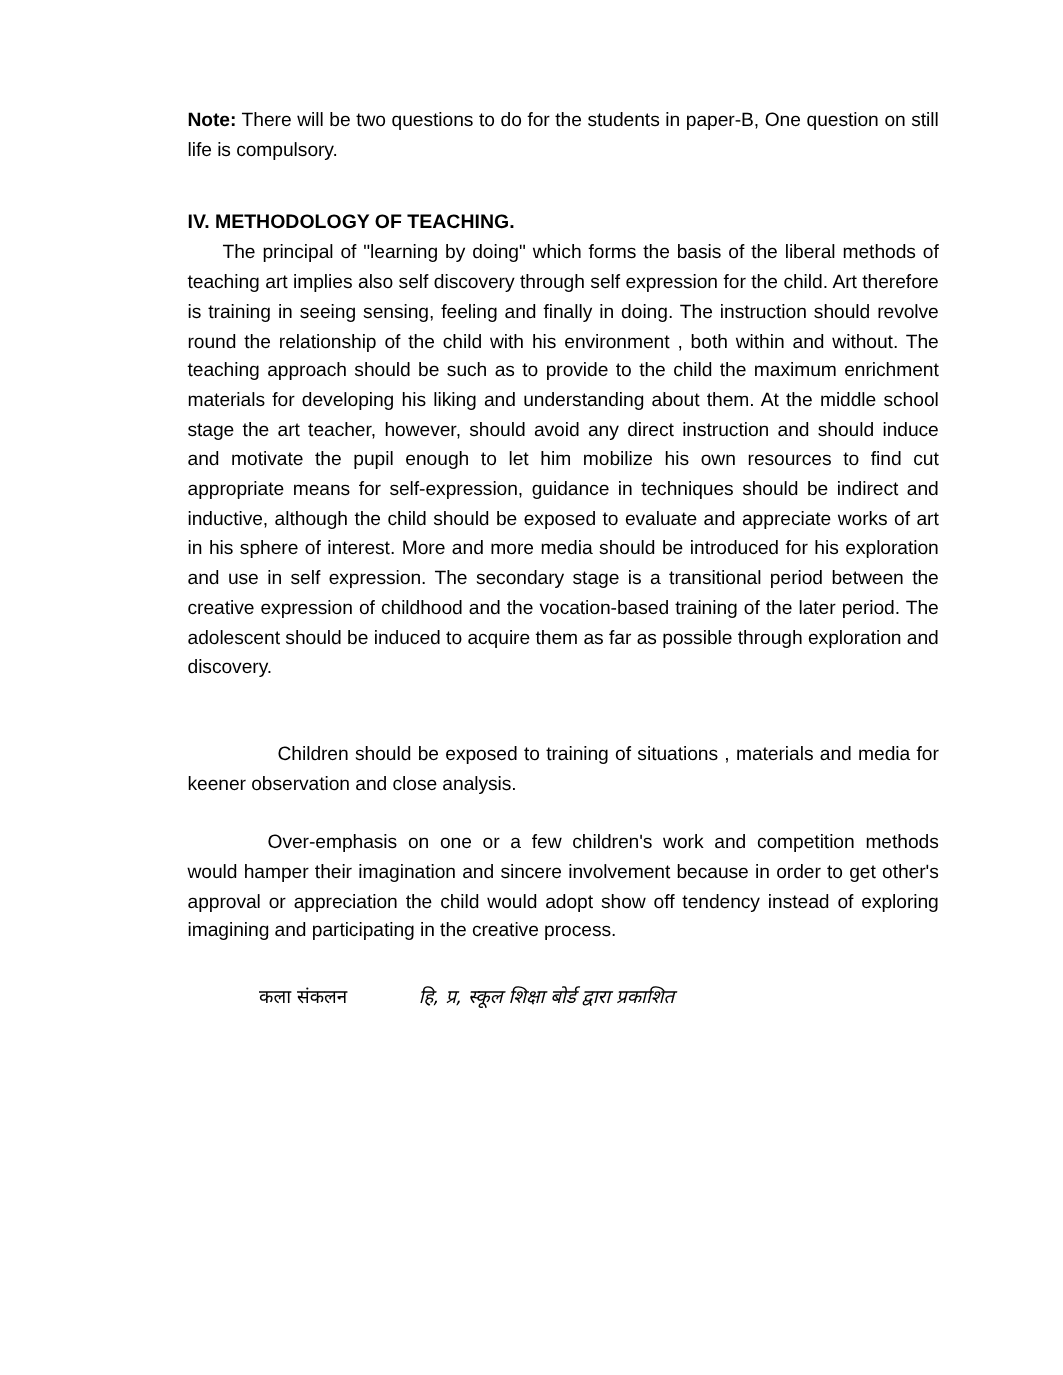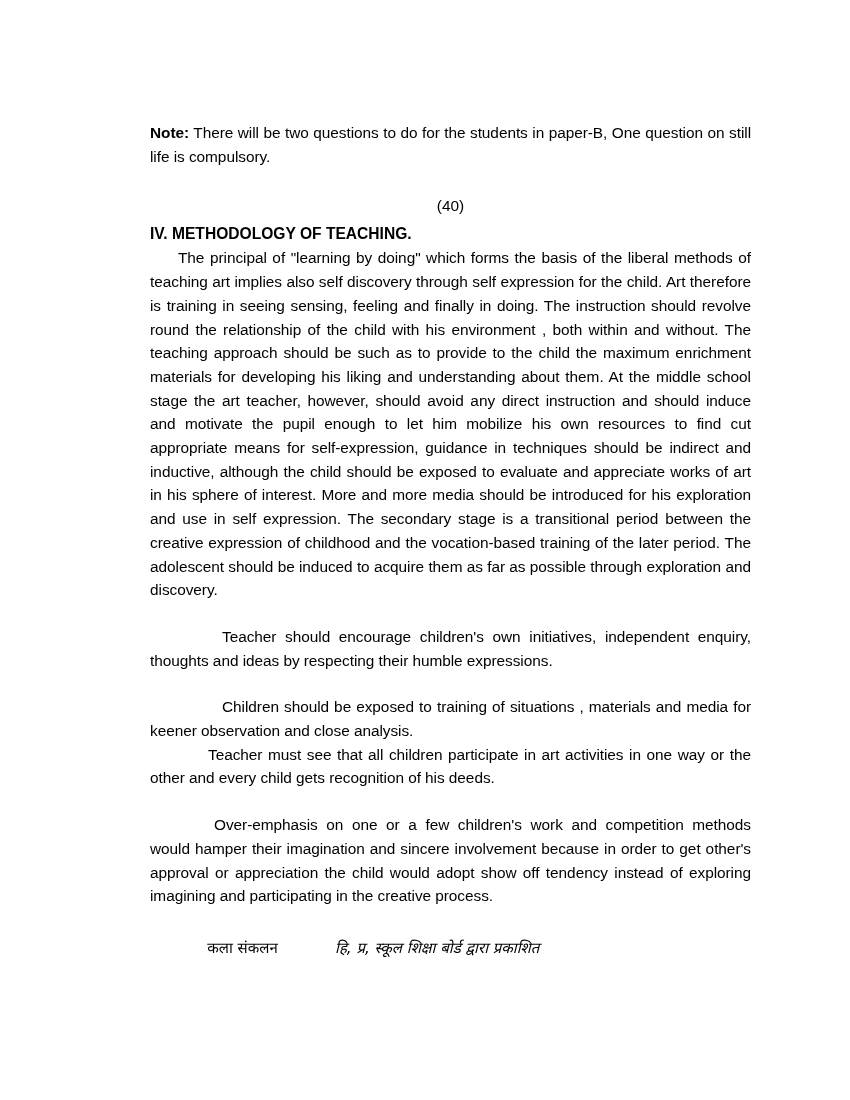--- a/index.html
+++ b/index.html
@@ -15,21 +15,20 @@
     color: #000000;
     overflow: hidden;
   }
   .page {
     position: absolute;
     left: 0;
     top: 0;
     width: 850px;
     height: 784px;
     background: #ffffff;
-    margin-top: 36px;
   }
   .content {
     position: absolute;
     left: 150px;
     top: 85px;
     width: 601px;
   }
 
   
   .para {
@@ -108,38 +107,35 @@
 </head>
 <body>
 
 <div class="page">
   <div class="content">
 
     <p class="para note-block"><span class="note-label">Note:</span><span> There will be two questions to do for the students in paper-B, One question on still life is compulsory.</span></p>
 
     <div class="spacer-40"></div>
 
-    <p class="page-number">(40)</p>
 
     <div style="height:6px"></div>
 
     <h2 class="section-heading">IV. METHODOLOGY OF TEACHING.</h2>
 
     <p class="para indent-first last-line-natural">The principal of "learning by doing" which forms the basis of the liberal methods of teaching art implies also self discovery through self expression for the child. Art therefore is training in seeing sensing, feeling and finally in doing. The instruction should revolve round the relationship of the child with his environment , both within and without. The teaching approach should be such as to provide to the child the maximum enrichment materials for developing his liking and understanding about them. At the middle school stage the art teacher, however, should avoid any direct instruction and should induce and motivate the pupil enough to let him mobilize his own resources to find cut appropriate means for self-expression, guidance in techniques should be indirect and inductive, although the child should be exposed to evaluate and  appreciate works of art in his sphere of interest. More and more media should be introduced for his exploration and use in self expression. The secondary stage is a transitional period between the creative expression  of childhood and the vocation-based training of the later period. The adolescent should be induced to acquire them as far as possible through exploration and discovery.</p>
 
     <div style="height:23px"></div>
 
-    <p class="para indent-70 last-line-natural">Teacher should encourage children's own initiatives, independent enquiry, thoughts and ideas by respecting their humble expressions.</p>
 
     <div style="height:23px"></div>
 
     <p class="para indent-70 last-line-natural">Children should be exposed to training of situations , materials and media for keener observation and close analysis.</p>
 
 
-    <p class="para indent-57 last-line-natural">Teacher must see that all children participate in art activities in one way or the other and every child gets recognition of his deeds.</p>
 
     <div style="height:23px"></div>
 
     <p class="para indent-62 last-line-natural">Over-emphasis on one or a few children's work and competition methods would hamper their imagination and sincere involvement because in order to get other's approval or appreciation the child would adopt show off tendency instead of exploring imagining and participating in the creative process.</p>
 
     <div style="height:25px"></div>
 
 
     <div class="footer-row">
       <span class="footer-left devanagari">कला संकलन</span>

